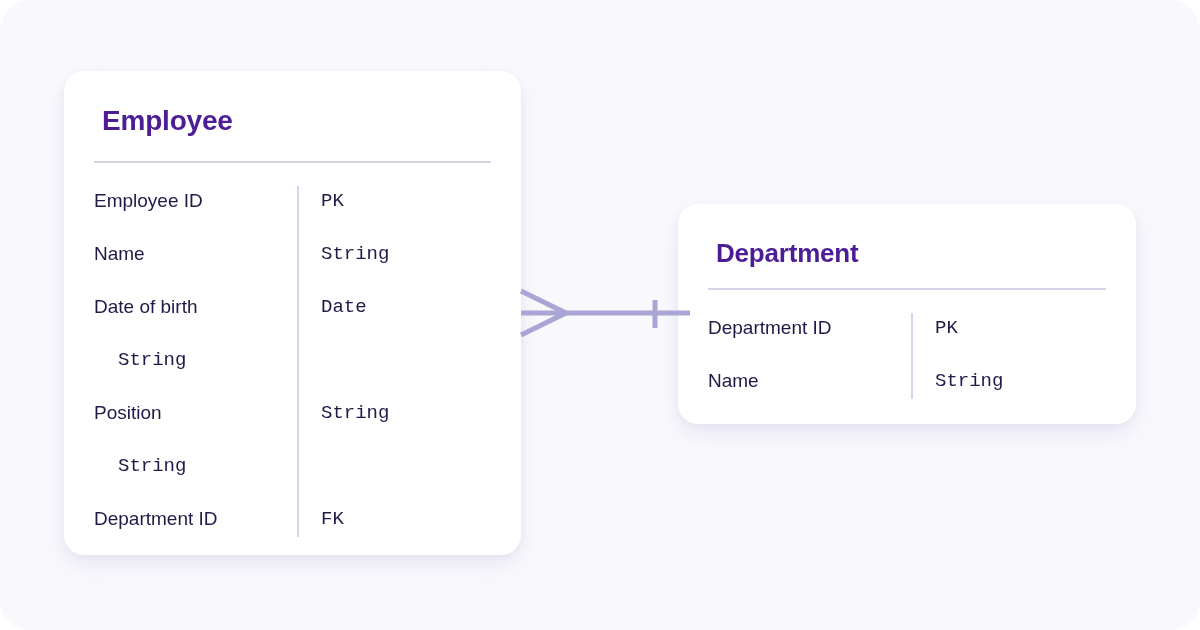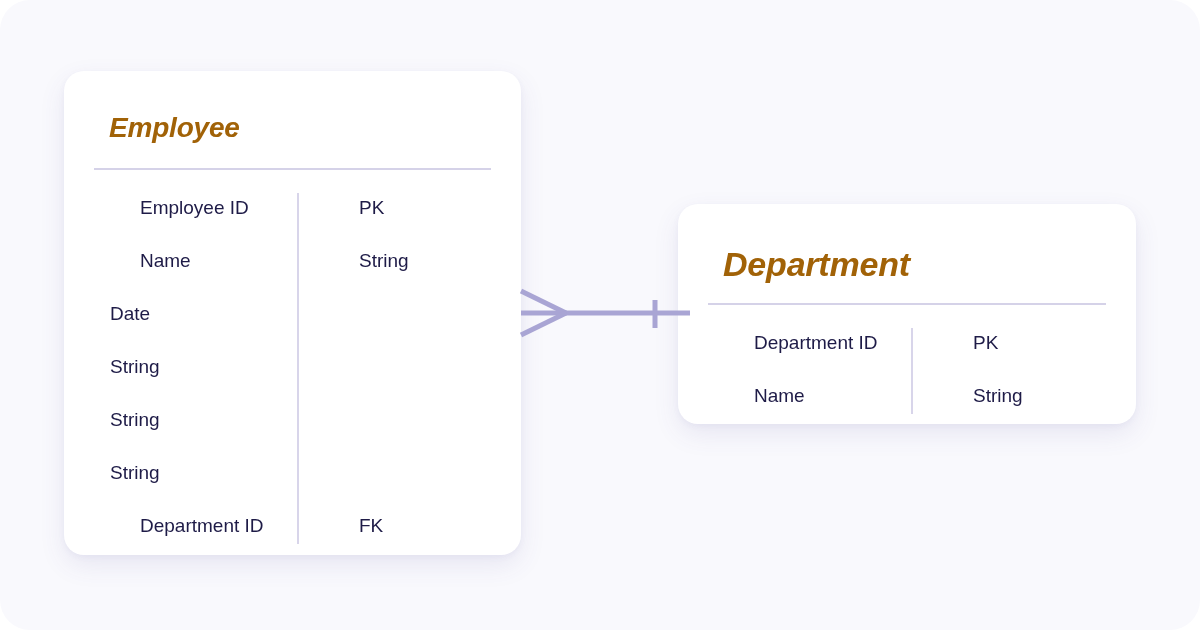--- a/index.html
+++ b/index.html
@@ -43,29 +43,28 @@
 
   #department-card {
     left: 678px;
     top: 204px;
     width: 458px;
     height: 220px;
     padding: 30px 30px 0 30px;
   }
 
   .entity-title {
-    color: #a16207;
+    color: #4c1d95;
     font-weight: bold;
     letter-spacing: -0.2px;
-    margin: 13px;
+    margin: 6px;
     line-height: 1;
-    font-style: italic;
   }
   #employee-card .entity-title { font-size: 28px; padding-left: 2px; }
-  #department-card .entity-title { font-size: 34px; padding-left: 2px; }
+  #department-card .entity-title { font-size: 26px; padding-left: 2px; }
 
   .entity-divider {
     height: 2px;
     background: #d5d2e8;
     border: 0;
     margin: 0;
   }
   #employee-card .entity-divider { margin-top: 26px; }
   #department-card .entity-divider { margin-top: 22px; }
 
@@ -88,27 +87,27 @@
     display: flex;
     align-items: center;
     height: 53px;
   }
   .attr-name {
     width: 203px;
     flex: 0 0 203px;
     color: #1e1b47;
     font-size: 19px;
     line-height: 1.2;
-    margin-left: 46px;
   }
   .attr-type {
     color: #1e1b47;
     font-size: 19px;
     line-height: 1.2;
-    padding-left: 16px;
+    padding-left: 24px;
+    font-family: Liberation Mono, monospace;
   }
 
   
   #relationship-connector {
     position: absolute;
     left: 515px;
     top: 288px;
     width: 175px;
     height: 52px;
   }
@@ -127,26 +126,28 @@
 
       <div class="attr-row">
         <span class="attr-name">Employee ID</span>
         <span class="attr-type">PK</span>
       </div>
       <div class="attr-row">
         <span class="attr-name">Name</span>
         <span class="attr-type">String</span>
       </div>
       <div class="attr-row">
+        <span class="attr-name">Date of birth</span>
         <span class="attr-type">Date</span>
       </div>
       <div class="attr-row">
         <span class="attr-type">String</span>
       </div>
       <div class="attr-row">
+        <span class="attr-name">Position</span>
         <span class="attr-type">String</span>
       </div>
       <div class="attr-row">
         <span class="attr-type">String</span>
       </div>
       <div class="attr-row">
         <span class="attr-name">Department ID</span>
         <span class="attr-type">FK</span>
       </div>
     </div>

